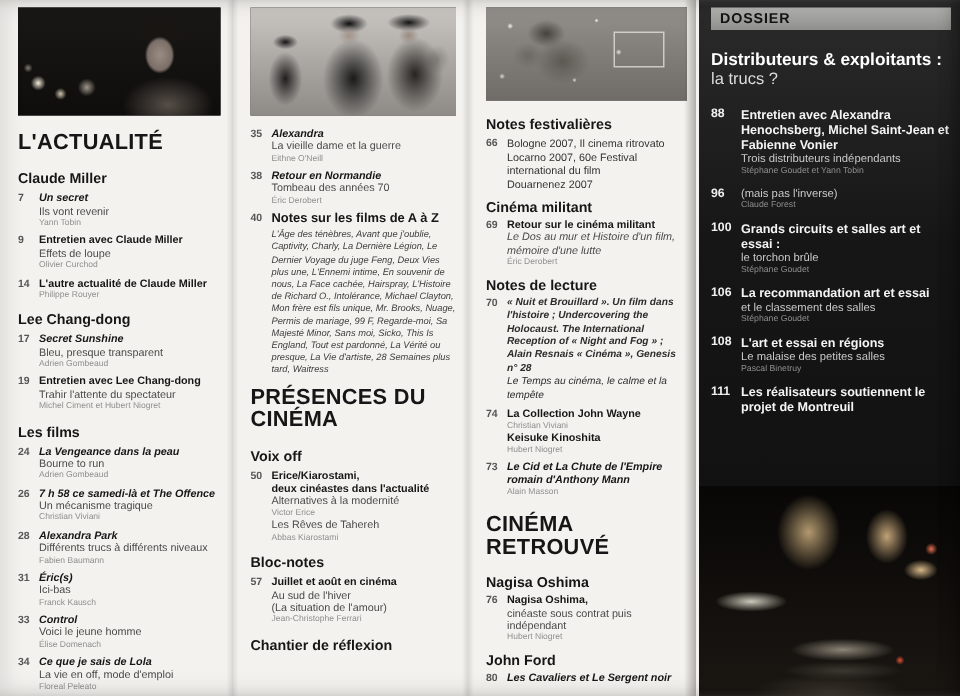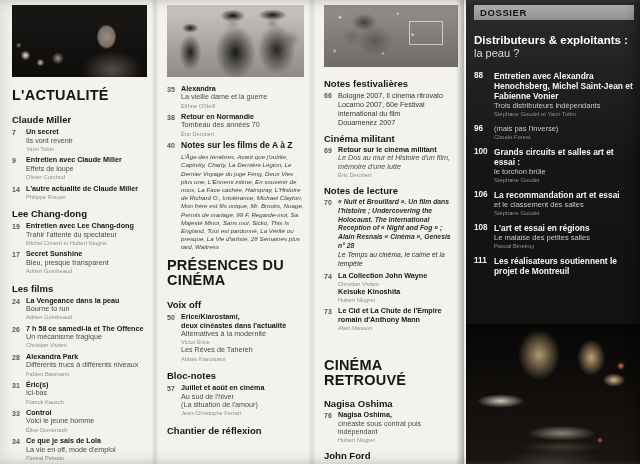--- a/index.html
+++ b/index.html
@@ -16,21 +16,21 @@
 
   .h1{font-size:14.5px;font-weight:700;color:#161616;line-height:1.05;letter-spacing:0.2px;margin:3px 0 7px;}
   .g{font-size:9.5px;font-weight:700;color:#161616;margin:4px 0 3px;}
   #c3 .g{margin:3px 0 2px;}
   .e{display:flex;margin:0 0 3.5px;}
   #c3 .e{margin-bottom:3px;}
   .n{flex:0 0 14px;font-size:7px;font-weight:700;color:#565656;padding-top:1px;}
   .x{flex:1;min-width:0;}
   .x>span{display:block;}
   .t{font-size:7.2px;font-weight:700;color:#161616;line-height:1.16;}
-  .ti{}
+  .ti{font-style:italic;}
   .s{font-size:7.2px;color:#4a4a4a;line-height:1.16;}
   .si{font-style:italic;}
   .a{font-size:5.7px;color:#8f8f8f;line-height:1.22;margin-top:1px;}
   .films{font-size:6.2px;font-style:italic;color:#3d3d3d;line-height:1.32;margin-top:2px;}
   .bi{font-size:6.8px;font-weight:700;font-style:italic;color:#2c2c2c;line-height:1.3;}
   .i{font-size:6.8px;font-style:italic;color:#2c2c2c;line-height:1.3;}
   .l{font-size:7.2px;color:#333;line-height:1.25;}
 
   .ph{flex:0 0 auto;width:100%;margin-bottom:8px;background-color:#111;}
   #ph1{height:72px;background-image:
@@ -114,33 +114,33 @@
     <div class="e">
       <span class="n">14</span>
       <span class="x">
           <span class="t">L'autre actualité de Claude Miller</span>
           <span class="a">Philippe Rouyer</span>
         </span>
     </div>
 
     <div class="g">Lee Chang-dong</div>
     <div class="e">
+      <span class="n">17</span>
+      <span class="x">
+          <span class="t ti">Secret Sunshine</span>
+          <span class="s">Bleu, presque transparent</span>
+          <span class="a">Adrien Gombeaud</span>
+        </span>
+    </div>
+    <div class="e">
       <span class="n">19</span>
       <span class="x">
           <span class="t">Entretien avec Lee Chang-dong</span>
           <span class="s">Trahir l'attente du spectateur</span>
           <span class="a">Michel Ciment et Hubert Niogret</span>
-        </span>
-    </div>
-    <div class="e">
-      <span class="n">17</span>
-      <span class="x">
-          <span class="t ti">Secret Sunshine</span>
-          <span class="s">Bleu, presque transparent</span>
-          <span class="a">Adrien Gombeaud</span>
         </span>
     </div>
 
     <div class="g">Les films</div>
     <div class="e">
       <span class="n">24</span>
       <span class="x">
           <span class="t ti">La Vengeance dans la peau</span>
           <span class="s">Bourne to run</span>
           <span class="a">Adrien Gombeaud</span>
@@ -290,21 +290,21 @@
         </span>
     </div>
     <div class="e">
       <span class="n">73</span>
       <span class="x">
           <span class="t ti">Le Cid et La Chute de l'Empire romain d'Anthony Mann</span>
           <span class="a">Alain Masson</span>
         </span>
     </div>
 
-    <div class="h1" style="margin-top:23px">CINÉMA RETROUVÉ</div>
+    <div class="h1" style="margin-top:8px">CINÉMA RETROUVÉ</div>
 
     <div class="g">Nagisa Oshima</div>
     <div class="e">
       <span class="n">76</span>
       <span class="x">
           <span class="t">Nagisa Oshima,</span>
           <span class="s">cinéaste sous contrat puis indépendant</span>
           <span class="a">Hubert Niogret</span>
         </span>
     </div>
@@ -315,21 +315,21 @@
       <span class="x">
           <span class="t ti">Les Cavaliers et Le Sergent noir</span>
         </span>
     </div>
 
   </div>
 
   <div class="col" id="c4">
     <div class="bar">DOSSIER</div>
     <div class="dt1">Distributeurs &amp; exploitants :</div>
-    <div class="dt2">la peau ?</div>
+    <div class="dt2">la trucs ?</div>
 
     <div class="e">
       <span class="n">88</span>
       <span class="x">
           <span class="t">Entretien avec Alexandra Henochsberg, Michel Saint-Jean et Fabienne Vonier</span>
           <span class="s">Trois distributeurs indépendants</span>
           <span class="a">Stéphane Goudet et Yann Tobin</span>
         </span>
     </div>
     <div class="e">

